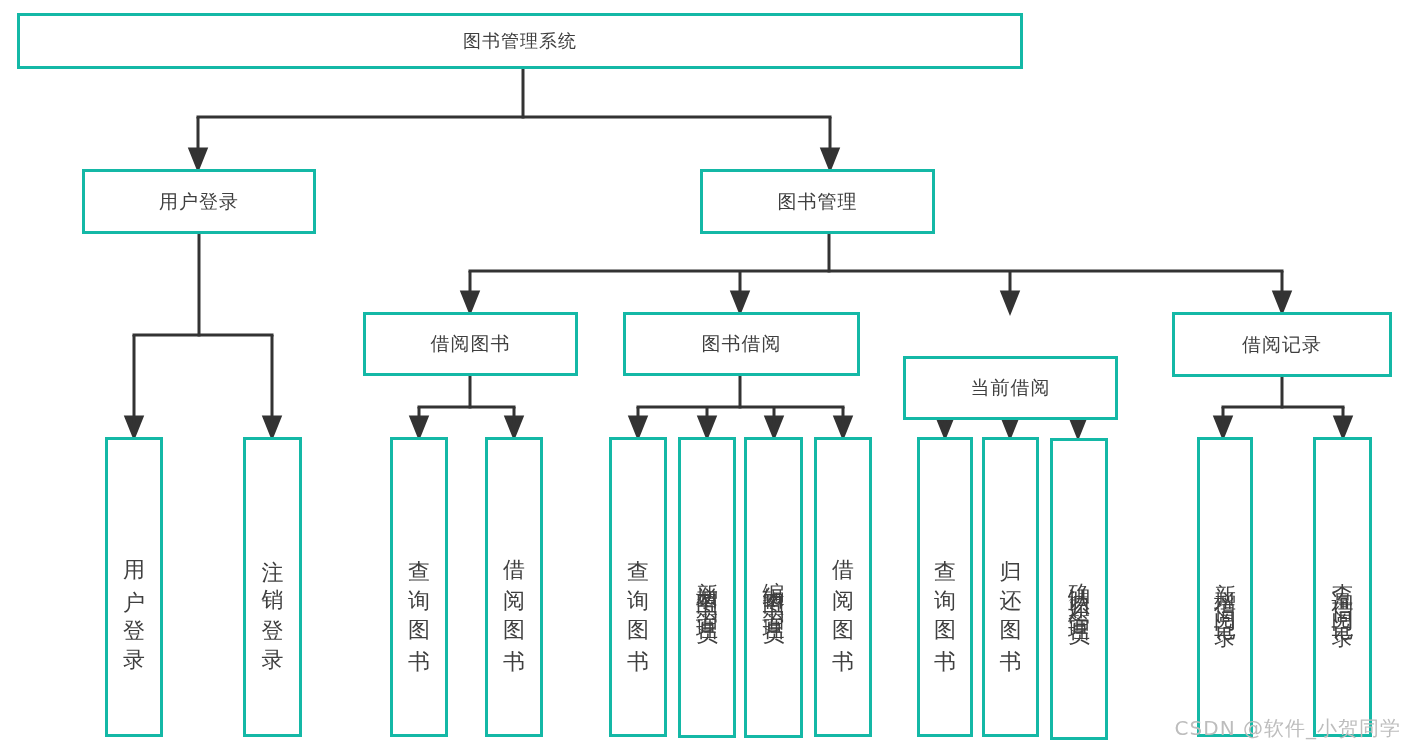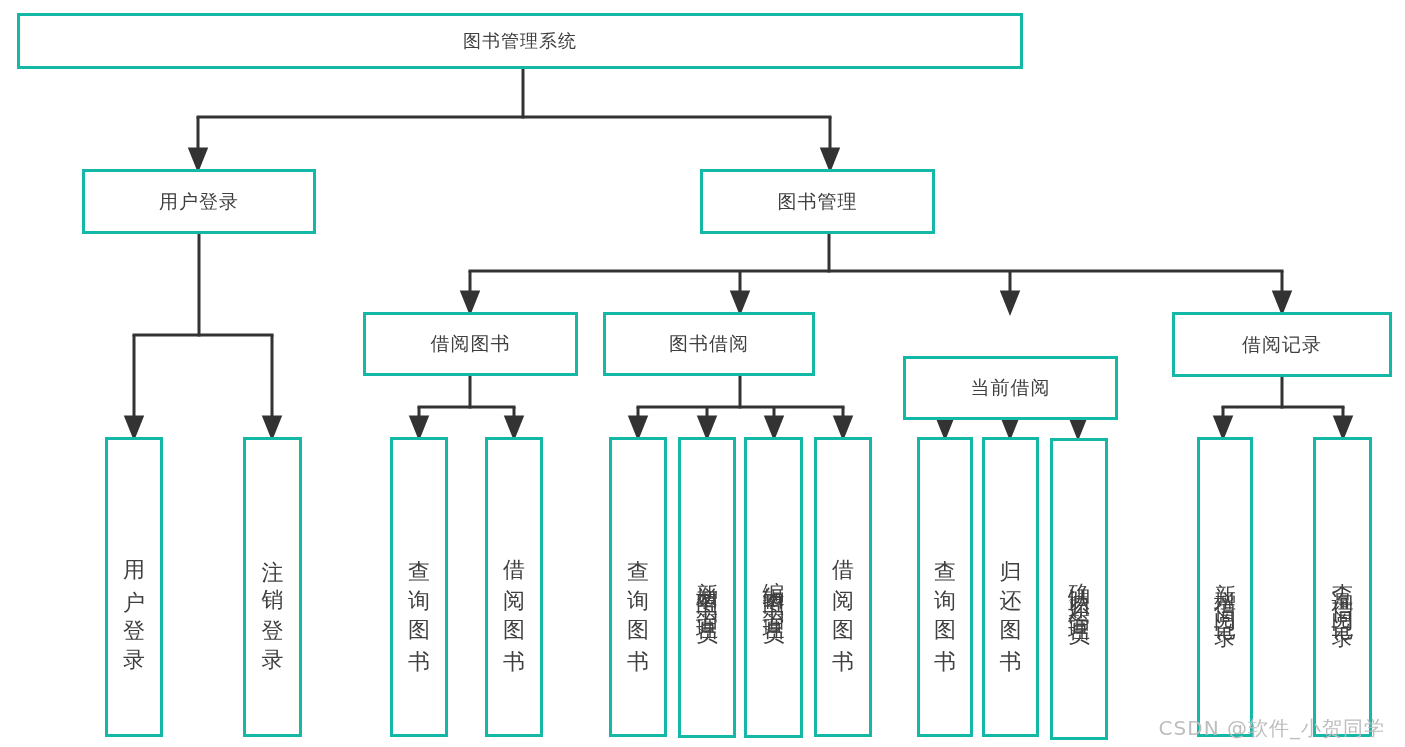--- a/index.html
+++ b/index.html
@@ -18,21 +18,21 @@
   .hlabel{font-size:19px;letter-spacing:1px;white-space:nowrap;}
   .root .hlabel{font-size:18px;}
   .leaf span{
     writing-mode:vertical-rl;text-orientation:mixed;
     font-size:22px;line-height:1;white-space:nowrap;
   }
   .v-wide span{letter-spacing:30px;margin-top:30px;}
   .v-mid  span{letter-spacing:9px; margin-top:9px;}
   .v-tight span{letter-spacing:6px;margin-top:6px;}
   #watermark{
-    position:absolute;right:20px;bottom:5px;color:#bdbdbd;
+    position:absolute;right:4px;bottom:5px;color:#bdbdbd;
     font-size:20px;letter-spacing:1px;z-index:5;white-space:nowrap;
   }
 </style>
 </head>
 <body>
 
 <div id="canvas">
 
   <svg id="connectors" viewBox="0 0 1405 747" xmlns="http://www.w3.org/2000/svg">
     <g>
@@ -91,21 +91,21 @@
   <div class="box" style="left:82px;top:169px;width:234px;height:65px;">
     <span class="hlabel">用户登录</span>
   </div>
   <div class="box" style="left:700px;top:169px;width:235px;height:65px;">
     <span class="hlabel">图书管理</span>
   </div>
 
   <div class="box" style="left:363px;top:312px;width:215px;height:64px;">
     <span class="hlabel">借阅图书</span>
   </div>
-  <div class="box" style="left:603px;top:312px;width:212px;height:64px;">
+  <div class="box" style="left:623px;top:312px;width:237px;height:64px;">
     <span class="hlabel">图书借阅</span>
   </div>
   <div class="box" style="left:903px;top:312px;width:215px;height:64px;margin-top:44px;">
     <span class="hlabel">当前借阅</span>
   </div>
   <div class="box" style="left:1172px;top:312px;width:220px;height:65px;">
     <span class="hlabel">借阅记录</span>
   </div>
 
   <div class="box leaf v-wide" style="left:105px;top:437px;width:58px;height:300px;">

